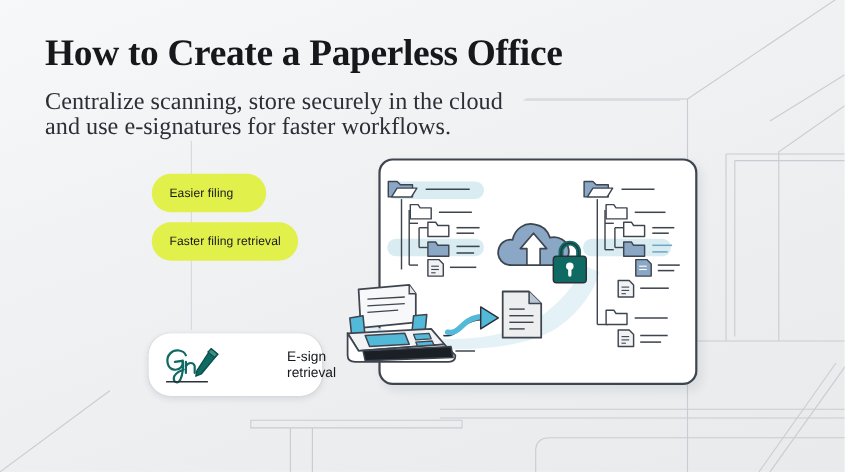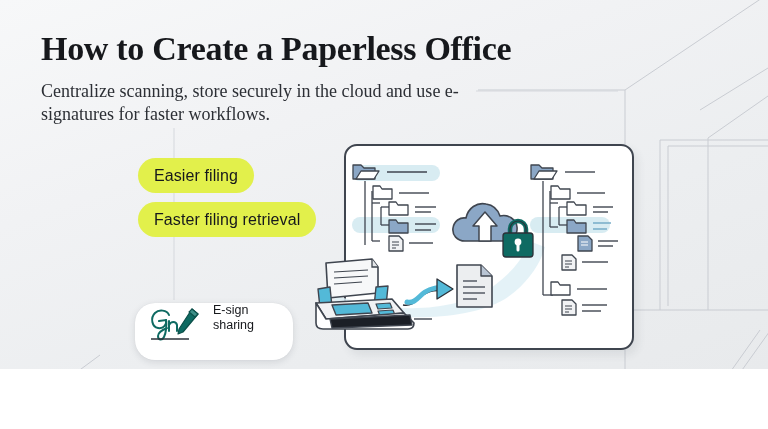--- a/index.html
+++ b/index.html
@@ -6,21 +6,21 @@
     margin: 0;
     padding: 0;
     background: #ffffff;
   }
   body {
     font-family: "Liberation Sans", sans-serif;
   }
   #stage {
     position: relative;
     width: 768px;
-    height: 369px;
+    height: 429px;
     overflow: hidden;
     background:
       linear-gradient(160deg, #f7f8f9 0%, #f1f2f4 35%, #eceef0 65%, #e8eaec 100%);
   }
 
   
   #bg-lines {
     position: absolute;
     inset: 0;
     width: 768px;
@@ -41,21 +41,21 @@
     font-size: 34px;
     line-height: 42px;
     letter-spacing: -0.3px;
     color: #16181c;
     margin: 0;
     white-space: nowrap;
   }
   #page-subtitle {
     font-family: "Liberation Serif", serif;
     font-weight: 400;
-    font-size: 18px;
+    font-size: 22px;
     line-height: 23px;
     color: #2c2f35;
     margin: 10px 0 0 0;
     max-width: 420px;
   }
 
   
   #benefit-list {
     position: absolute;
     left: 138px;
@@ -68,41 +68,42 @@
     border-radius: 18px;
     background: #e2f04b;
     padding: 0 16px;
     margin-bottom: 9px;
     box-sizing: border-box;
     width: max-content;
     min-width: 104px;
   }
   .pill-label {
     font-family: "Liberation Sans", sans-serif;
-    font-size: 16px;
+    font-size: 11px;
     font-weight: 500;
     color: #16181c;
     letter-spacing: 0.1px;
     white-space: nowrap;
   }
 
   
   #esign-card {
     position: absolute;
     left: 135px;
     top: 303px;
     width: 158px;
     height: 57px;
     background: #ffffff;
     border-radius: 20px;
     box-shadow: 0 2px 7px rgba(40,45,60,0.13), 0 0 1px rgba(40,45,60,0.10);
     display: flex;
-    align-items: flex-start;
+    align-items: center;
     padding-left: 10px;
     box-sizing: border-box;
+    gap: 48px;
   }
   #esign-signature {
     flex: 0 0 auto;
     width: 62px;
     height: 42px;
   }
   #esign-text {
     margin-left: 6px;
     font-family: "Liberation Sans", sans-serif;
     font-size: 12.5px;
@@ -204,21 +205,21 @@
 
       <g>
         <path d="M 47 6 L 53 11 L 38 29 L 33 31 L 34 26 Z" fill="#0e6a62" stroke="#0b4f49" stroke-width="1.2" stroke-linejoin="round"></path>
         <path d="M 47 6 L 53 11 L 50 14 L 44 9 Z" fill="#3d8f88" stroke="#0b4f49" stroke-width="1.1"></path>
       </g>
 
       <path d="M 6 36 L 44 36" stroke="#2b3038" stroke-width="1.3"></path>
     </svg>
     <div id="esign-text">
       <div>E-sign</div>
-      <div>sharing</div>
+      <div>retrieval</div>
     </div>
   </div>
 
   <div id="illustration-panel">
     <svg id="panel-art" viewBox="0 0 288 204">
 
       <path d="M -10 150 C 40 168, 110 170, 150 140 C 175 121, 182 104, 184 96 L 200 102 C 196 118, 182 140, 160 154 C 120 178, 40 176, -10 162 Z" fill="#dff0f6" opacity="0.85"></path>
 
       <g>
 

